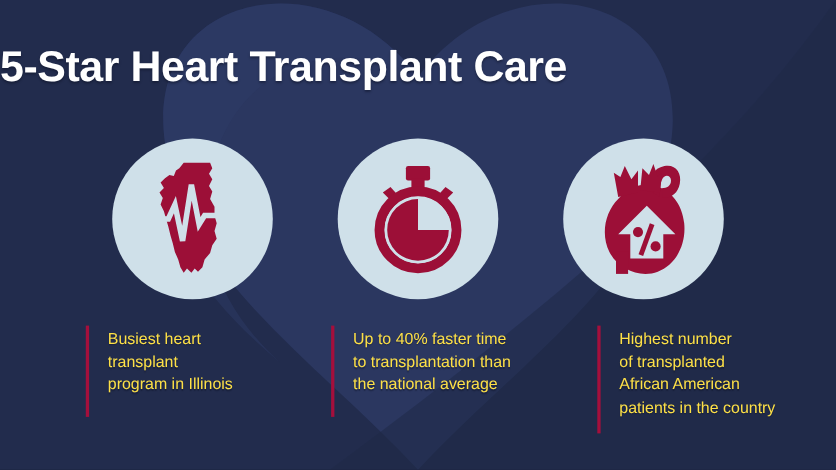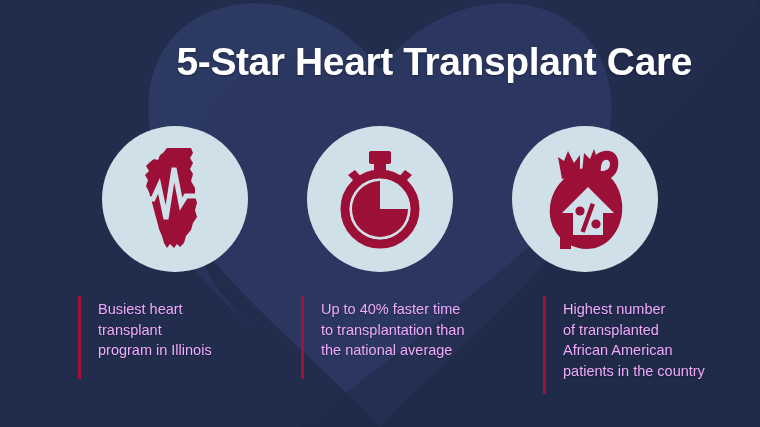--- a/index.html
+++ b/index.html
@@ -25,21 +25,21 @@
     height: 427px;
     pointer-events: none;
   }
 
   
   .title {
     position: absolute;
     top: 40px;
     left: 0;
     width: 692px;
-    text-align: right;
+    text-align: left;
     color: #ffffff;
     font-size: 39px;
     font-weight: bold;
     letter-spacing: -0.4px;
     text-shadow: 0 1px 2px rgba(10,16,34,0.45);
     white-space: nowrap;
   }
 
   
   .circles {
@@ -92,21 +92,21 @@
   .stat-bar {
     width: 3px;
     background: #a50f3c;
     flex: 0 0 auto;
   }
   .stat.s1 .stat-bar,
   .stat.s2 .stat-bar { height: 83px; }
   .stat.s3 .stat-bar { height: 98px; }
   .stat-text {
     margin-left: 17px;
-    color: #f0abfc;
+    color: #fde047;
     font-size: 14.5px;
     line-height: 20.5px;
     font-weight: normal;
     text-shadow: 0 1px 1px rgba(10,16,34,0.4);
     white-space: pre-line;
     padding-top: 3px;
   }
 </style>
 </head>
 <body>

